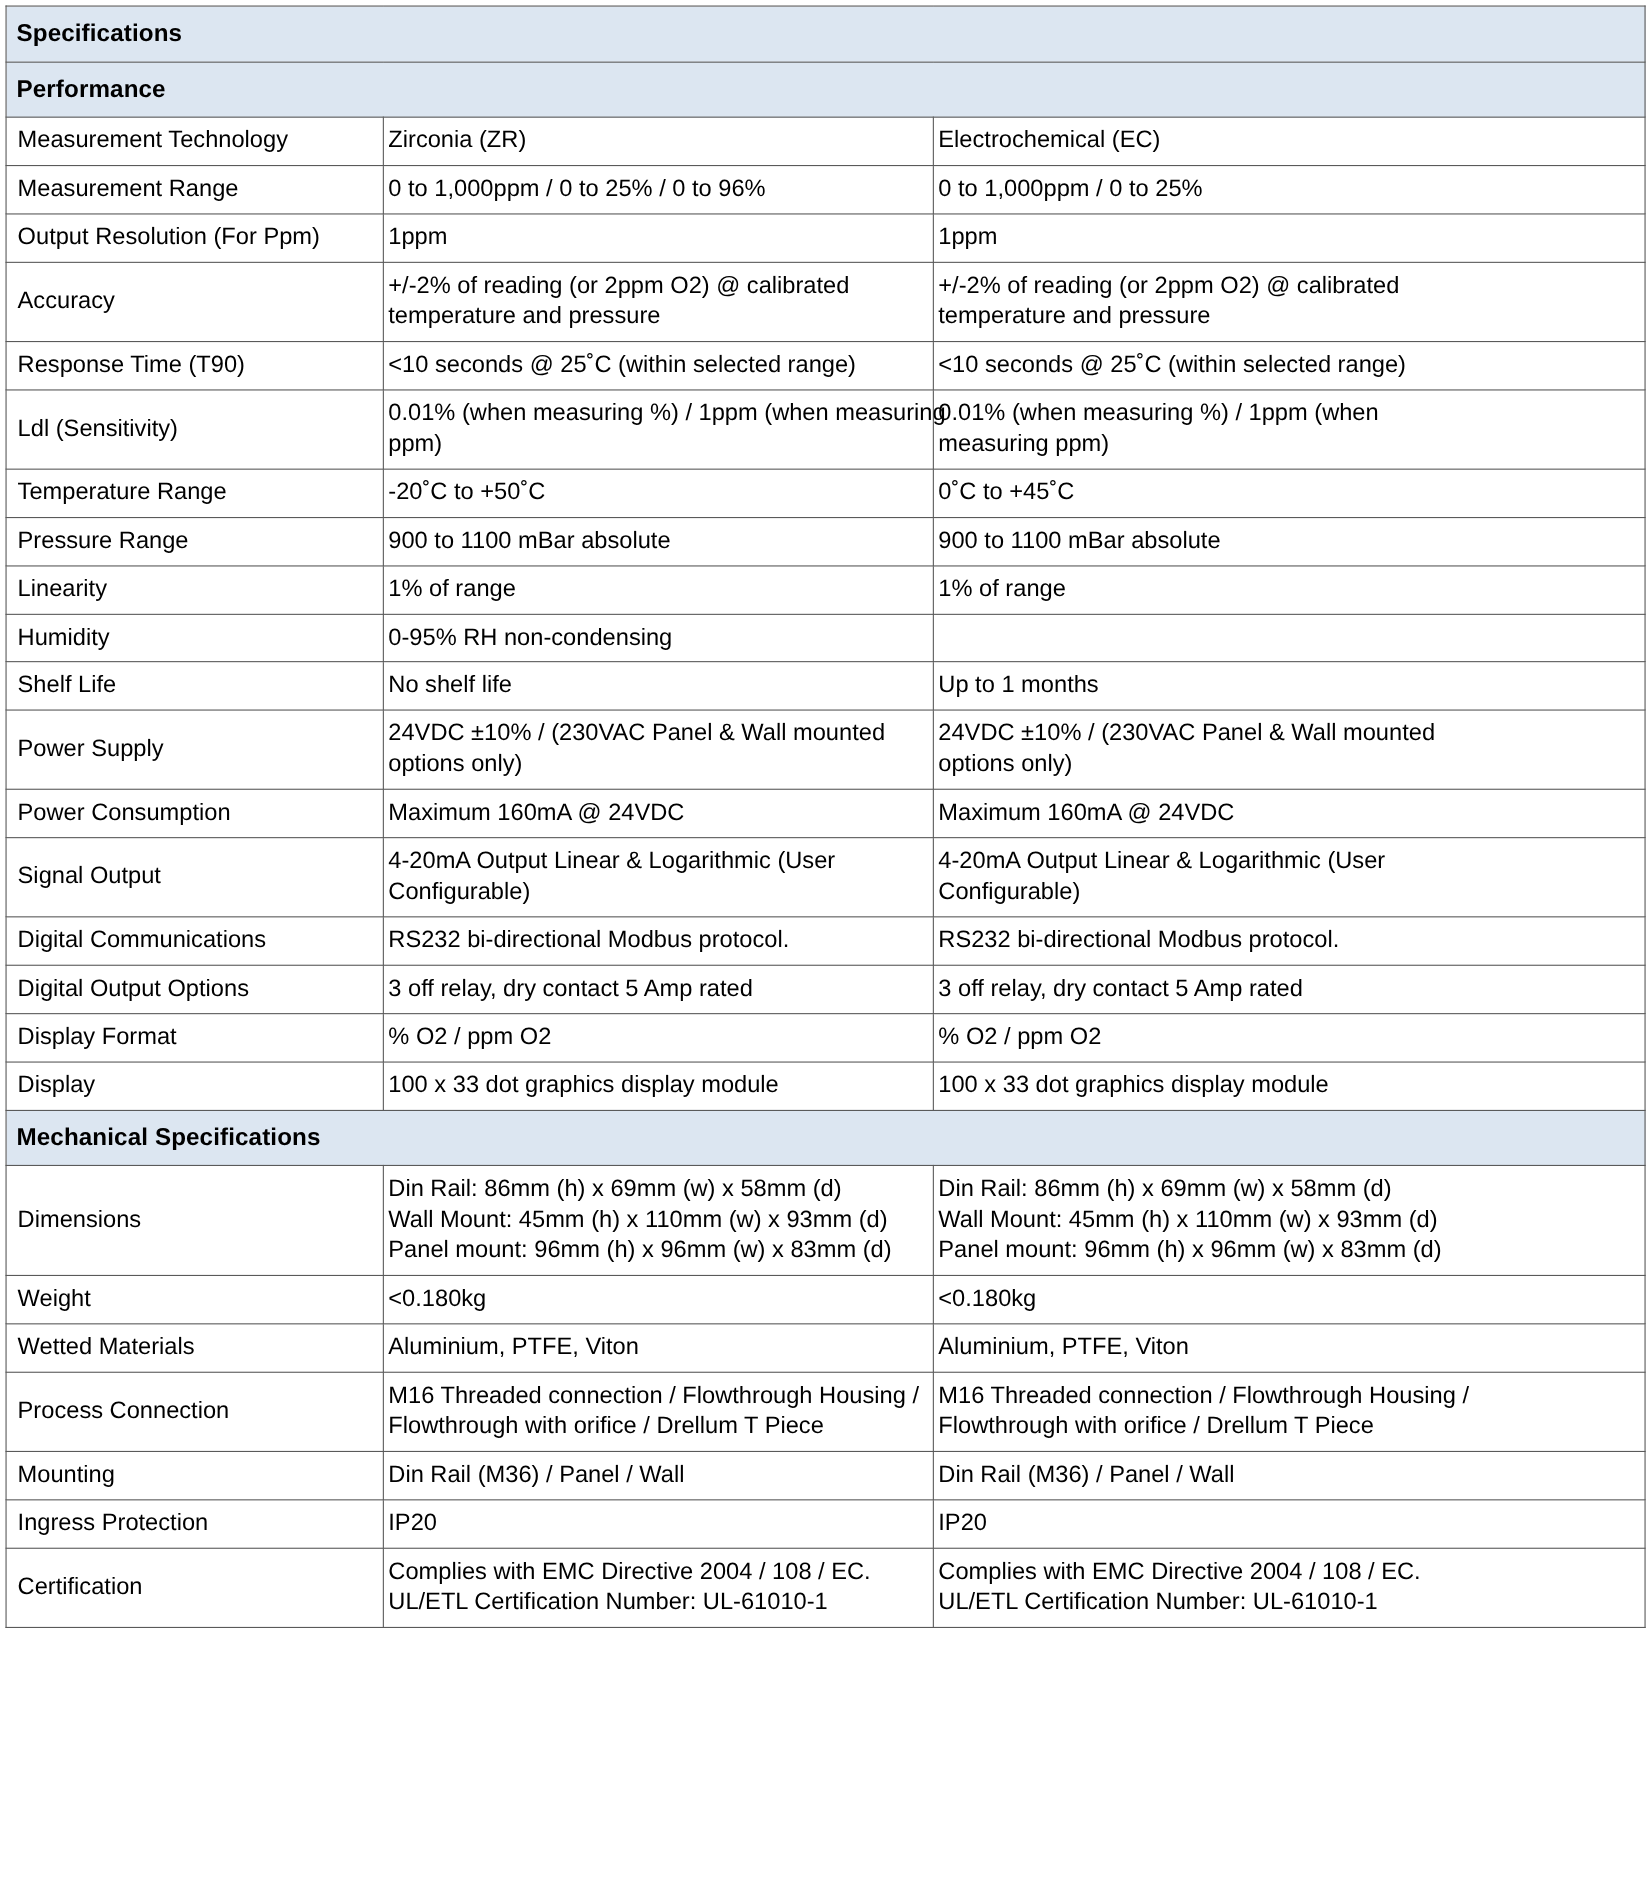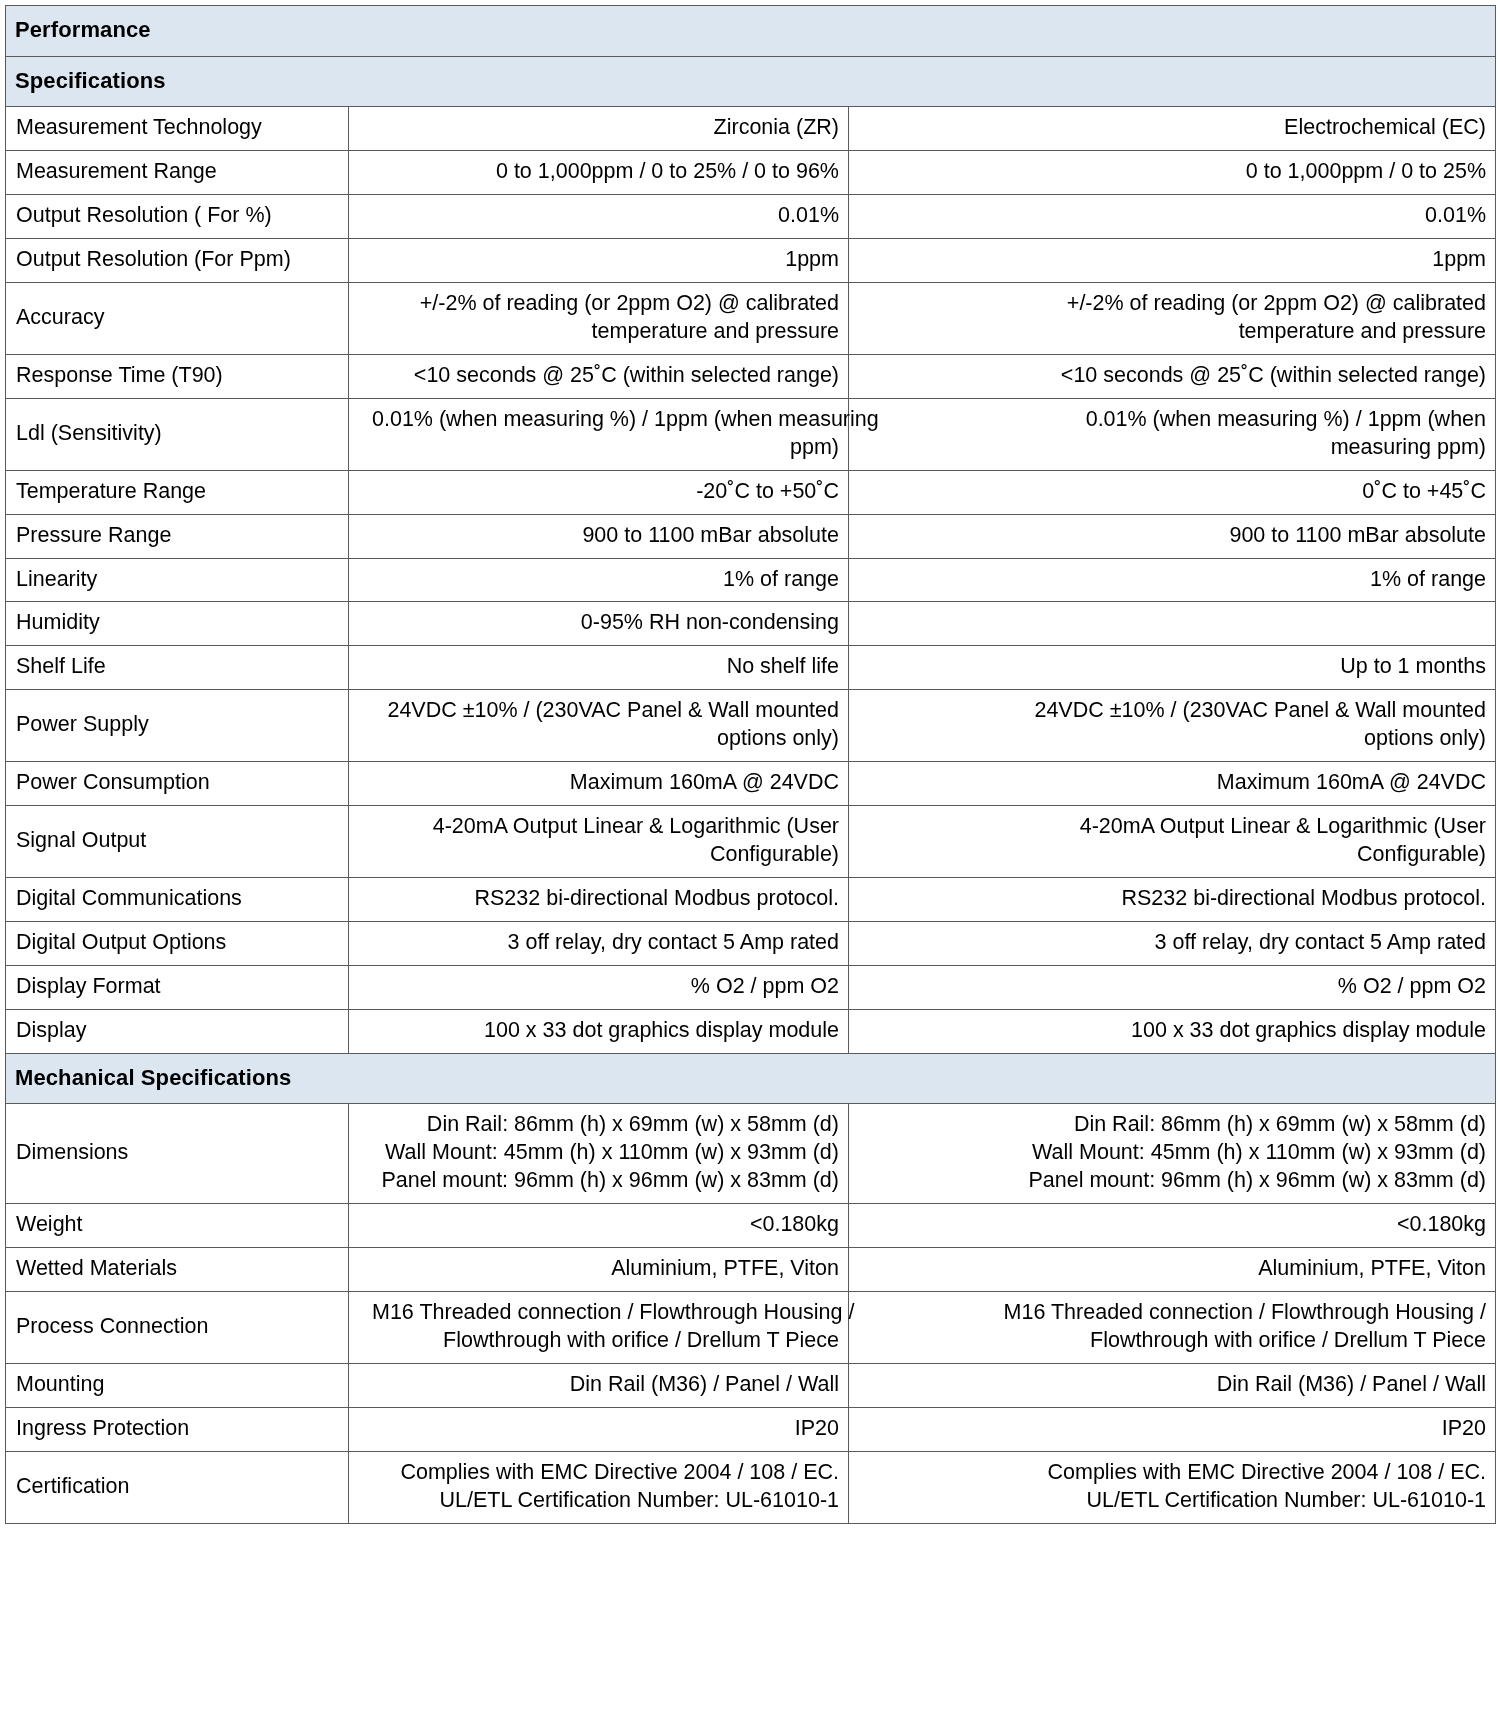--- a/index.html
+++ b/index.html
@@ -45,40 +45,40 @@
 
   .cell-lines {
     display: block;
   }
   .cell-lines .ln {
     display: block;
     white-space: nowrap;
   }
 
   td.label-cell { padding-left: 10px; }
-  td.val-cell   { padding-left: 23px; text-align: right; }
+  td.val-cell   { padding-left: 4px; }
 
   td.empty-cell { }
 </style>
 </head>
 <body>
 
 <table class="spec-table">
   <colgroup>
     <col class="c-label">
     <col class="c-zr">
     <col class="c-ec">
   </colgroup>
   <tbody>
       <tr class="section-head">
+        <td colspan="3">Specifications</td>
+      </tr>
+      <tr class="section-head">
         <td colspan="3">Performance</td>
       </tr>
-      <tr class="section-head">
-        <td colspan="3">Specifications</td>
-      </tr>
       <tr>
         <td class="label-cell">Measurement Technology</td>
         <td class="val-cell">
           <span class="cell-lines">
             <span class="ln">Zirconia (ZR)</span>
           </span>
         </td>
         <td class="val-cell">
           <span class="cell-lines">
             <span class="ln">Electrochemical (EC)</span>
@@ -88,33 +88,20 @@
       <tr>
         <td class="label-cell">Measurement Range</td>
         <td class="val-cell">
           <span class="cell-lines">
             <span class="ln">0 to 1,000ppm / 0 to 25% / 0 to 96%</span>
           </span>
         </td>
         <td class="val-cell">
           <span class="cell-lines">
             <span class="ln">0 to 1,000ppm / 0 to 25%</span>
-          </span>
-        </td>
-      </tr>
-      <tr>
-        <td class="label-cell">Output Resolution ( For %)</td>
-        <td class="val-cell">
-          <span class="cell-lines">
-            <span class="ln">0.01%</span>
-          </span>
-        </td>
-        <td class="val-cell">
-          <span class="cell-lines">
-            <span class="ln">0.01%</span>
           </span>
         </td>
       </tr>
       <tr>
         <td class="label-cell">Output Resolution (For Ppm)</td>
         <td class="val-cell">
           <span class="cell-lines">
             <span class="ln">1ppm</span>
           </span>
         </td>

